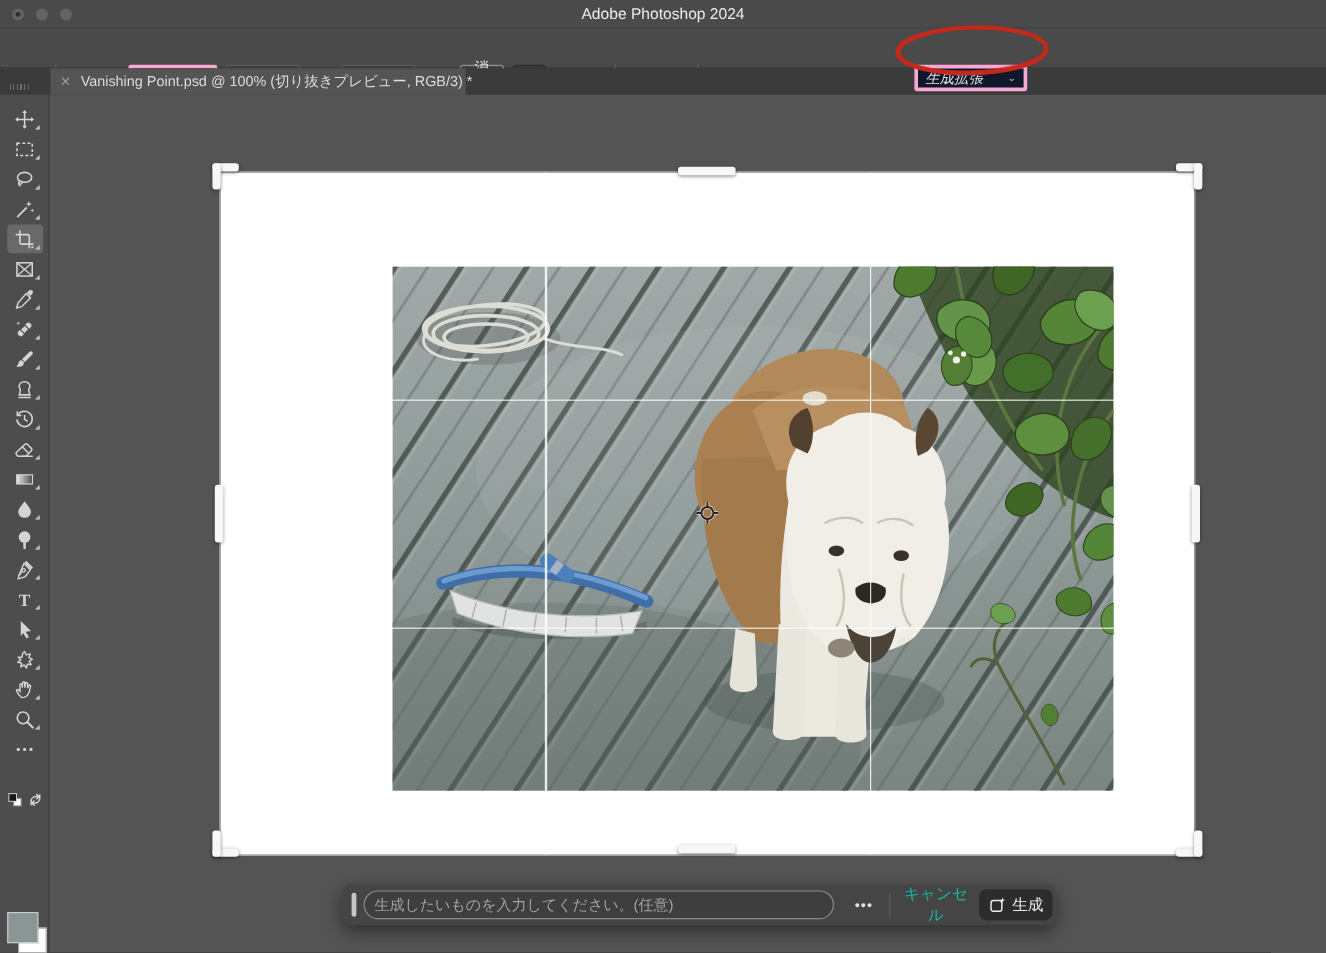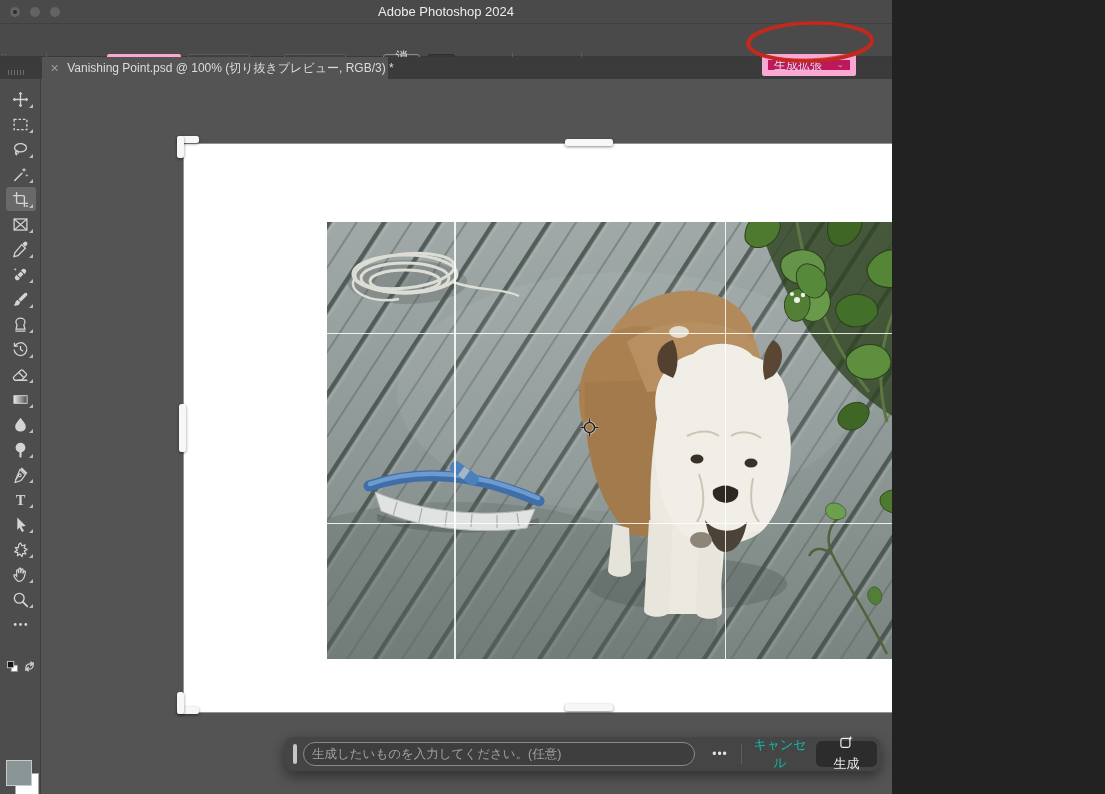--- a/index.html
+++ b/index.html
@@ -1,37 +1,37 @@
 <!DOCTYPE html>
 <html><head>
 <meta charset="utf-8">
 <style>
   html,body{margin:0;padding:0;background:#222;}
   *{box-sizing:border-box;}
-  .app{position:relative;width:892px;height:794px;overflow:hidden;
+  .app{position:relative;width:1105px;height:794px;overflow:hidden;
        font-family:"Liberation Sans","DejaVu Sans",sans-serif;color:#d9d9d9;
        background:#545454;-webkit-font-smoothing:antialiased;}
   
   .titlebar{position:absolute;left:0;top:0;width:100%;height:24px;background:#4a4a4a;
             border-bottom:1px solid #404040;}
   .traffic{position:absolute;top:7px;width:10px;height:10px;border-radius:50%;background:#636363;}
   .traffic .dot{position:absolute;left:3px;top:3px;width:4px;height:4px;border-radius:50%;background:#2e2e2e;}
   .win-title{position:absolute;left:0;right:0;top:0;height:24px;line-height:24px;text-align:center;
              font-size:13px;color:#ececec;}
   
   .optionsbar{position:absolute;left:0;top:24px;width:100%;height:33px;background:#4a4a4a;
               border-bottom:1px solid #393939;}
   .grip-v{position:absolute;left:2px;top:30px;width:5px;height:22px;
           background-image:repeating-linear-gradient(to bottom,#6a6a6a 0 1px,transparent 1px 3px),
                            repeating-linear-gradient(to bottom,#6a6a6a 0 1px,transparent 1px 3px);
           background-size:1px 100%,1px 100%;background-position:0 0,3px 0;background-repeat:repeat-y;}
   .ob-icon{position:absolute;top:30px;width:24px;height:22px;display:flex;align-items:center;justify-content:center;color:#d6d6d6;}
   .ob-div{position:absolute;top:29px;width:1px;height:24px;background:#5d5d5d;}
-  .ob-select{position:absolute;top:30px;height:22px;background:#be185d;border:6px solid #f9a8d4;border-radius:2px;
-             display:flex;align-items:center;padding:0 6px;font-size:12px;color:#e2e2e2;cursor:default;}
+  .ob-select{position:absolute;top:30px;height:22px;background:#0f172a;border:3px solid #f9a8d4;border-radius:2px;
+             display:flex;align-items:center;padding:0 6px;font-size:12px;color:#e2e2e2;cursor:default;font-style:italic;}
   .ob-select .chev{margin-left:auto;font-size:9px;color:#c9c9c9;transform:scaleY(.8);}
   .ob-input{position:absolute;top:30px;height:22px;background:#3f3f3f;border:1px solid #5c5c5c;border-radius:2px;
             color:#e2e2e2;font-size:12px;padding:0 5px;font-family:inherit;}
   .btn-outline{position:absolute;top:30px;height:22px;border:1px solid #8b8b8b;border-radius:3px;background:transparent;
                color:#e4e4e4;font-size:12px;display:flex;align-items:center;justify-content:center;font-family:inherit;}
   .btn-dark{position:absolute;top:30px;height:22px;background:#373737;border:1px solid #2e2e2e;border-radius:3px;
             display:flex;align-items:center;justify-content:center;color:#d8d8d8;}
   .ob-label{position:absolute;top:30px;height:22px;display:flex;align-items:center;font-size:12px;color:#d8d8d8;}
   .checkbox{position:absolute;top:35px;width:13px;height:13px;background:#cfcfcf;border-radius:3px;
             display:flex;align-items:center;justify-content:center;font-size:10px;color:#2d2d2d;font-weight:bold;}
@@ -69,21 +69,21 @@
   .tb-grip{position:absolute;left:8px;top:7px;width:4px;height:20px;border-radius:2px;background:#c6c6c6;}
   .prompt-input{position:absolute;left:18px;top:5px;width:392px;height:24px;background:#3e3e3e;
                 border:1px solid #8a8a8a;border-radius:12px;color:#e2e2e2;font-size:12.5px;padding:0 8px;font-family:inherit;}
   .prompt-input::placeholder{color:#a2a2a2;font-style:normal;}
   .more-btn{position:absolute;left:420px;top:6px;width:30px;height:22px;display:flex;align-items:center;justify-content:center;
             color:#e2e2e2;font-size:12px;letter-spacing:1px;border-radius:4px;}
   .tb-div{position:absolute;left:456px;top:7px;width:1px;height:20px;background:#5e5e5e;}
   .cancel-btn{position:absolute;left:461px;top:4px;width:68px;height:26px;border-radius:6px;background:transparent;
               color:#14b8a6;font-size:13px;display:flex;align-items:center;justify-content:center;font-family:inherit;border:none;}
   .generate-btn{position:absolute;left:531px;top:4px;width:61px;height:26px;border-radius:6px;background:#2c2c2c;
-                color:#ededed;font-size:13px;display:flex;align-items:center;justify-content:center;gap:5px;font-family:inherit;border:none;flex-direction:column;}
+                color:#ededed;font-size:13px;display:flex;align-items:center;justify-content:center;gap:5px;font-family:inherit;border:none;}
   svg{display:block;}
 </style>
 </head>
 <body>
 
 <div class="app">
 
   <div class="titlebar">
     <div class="traffic" style="left:10px">
         <div class="dot"></div>

